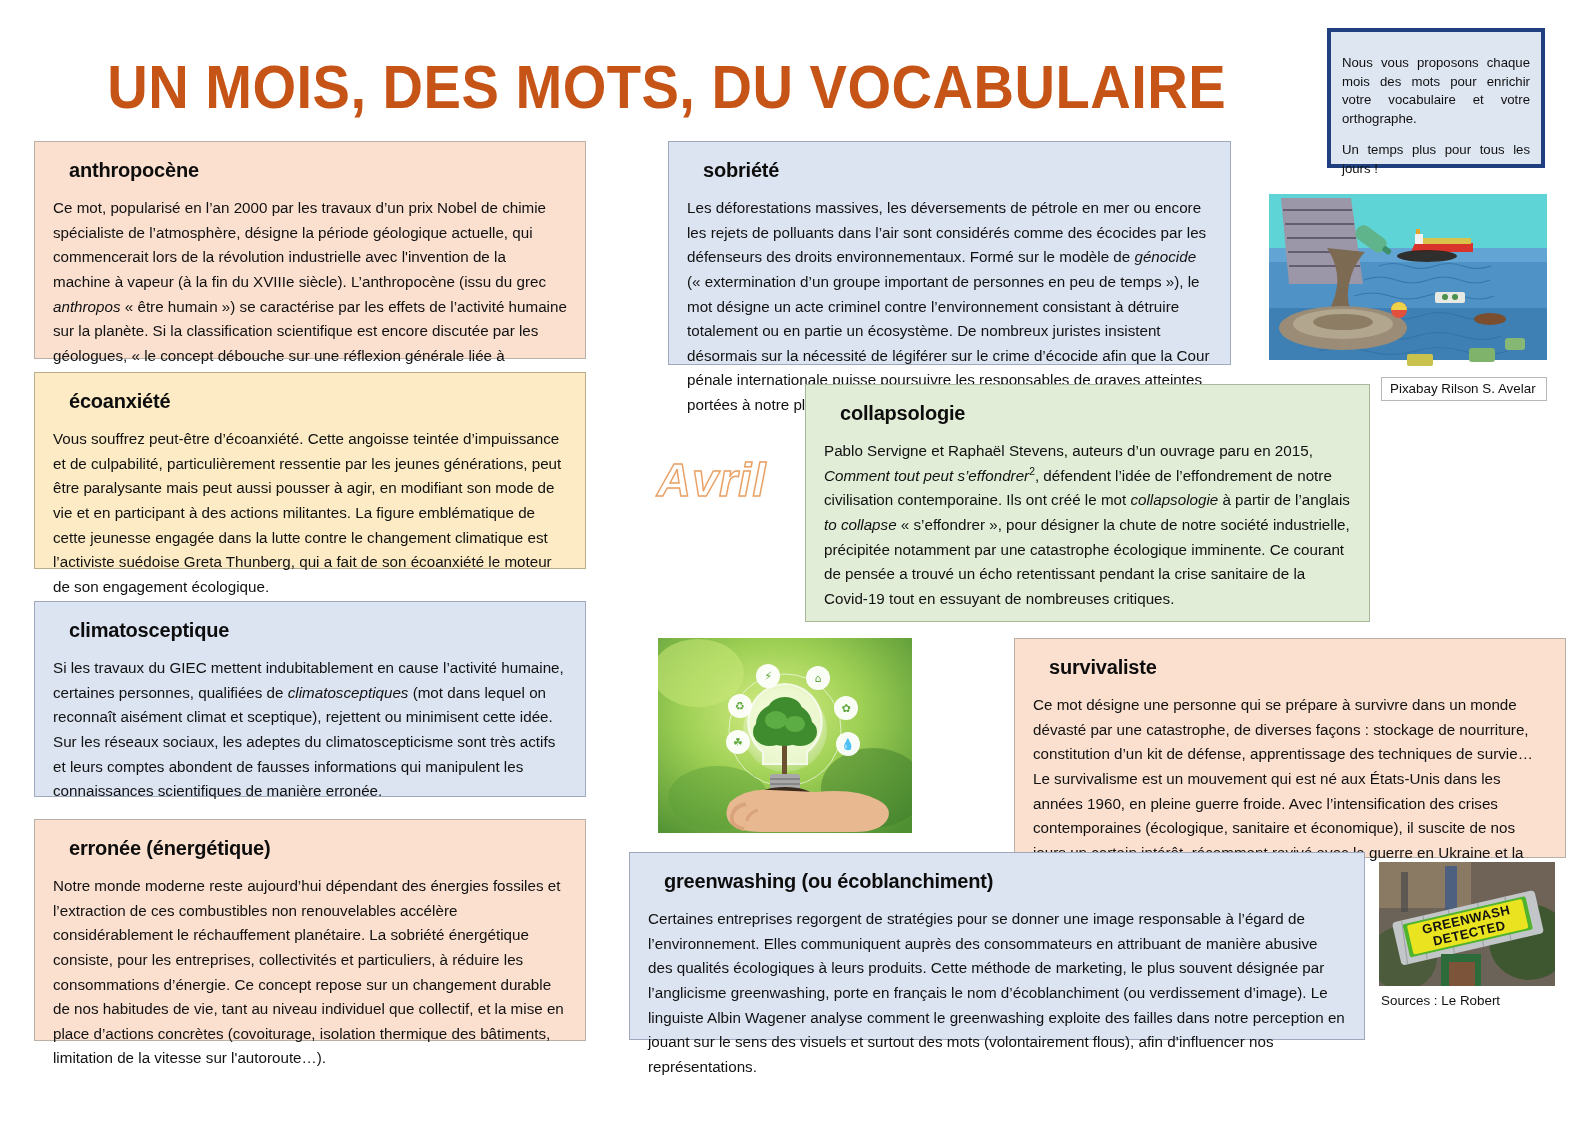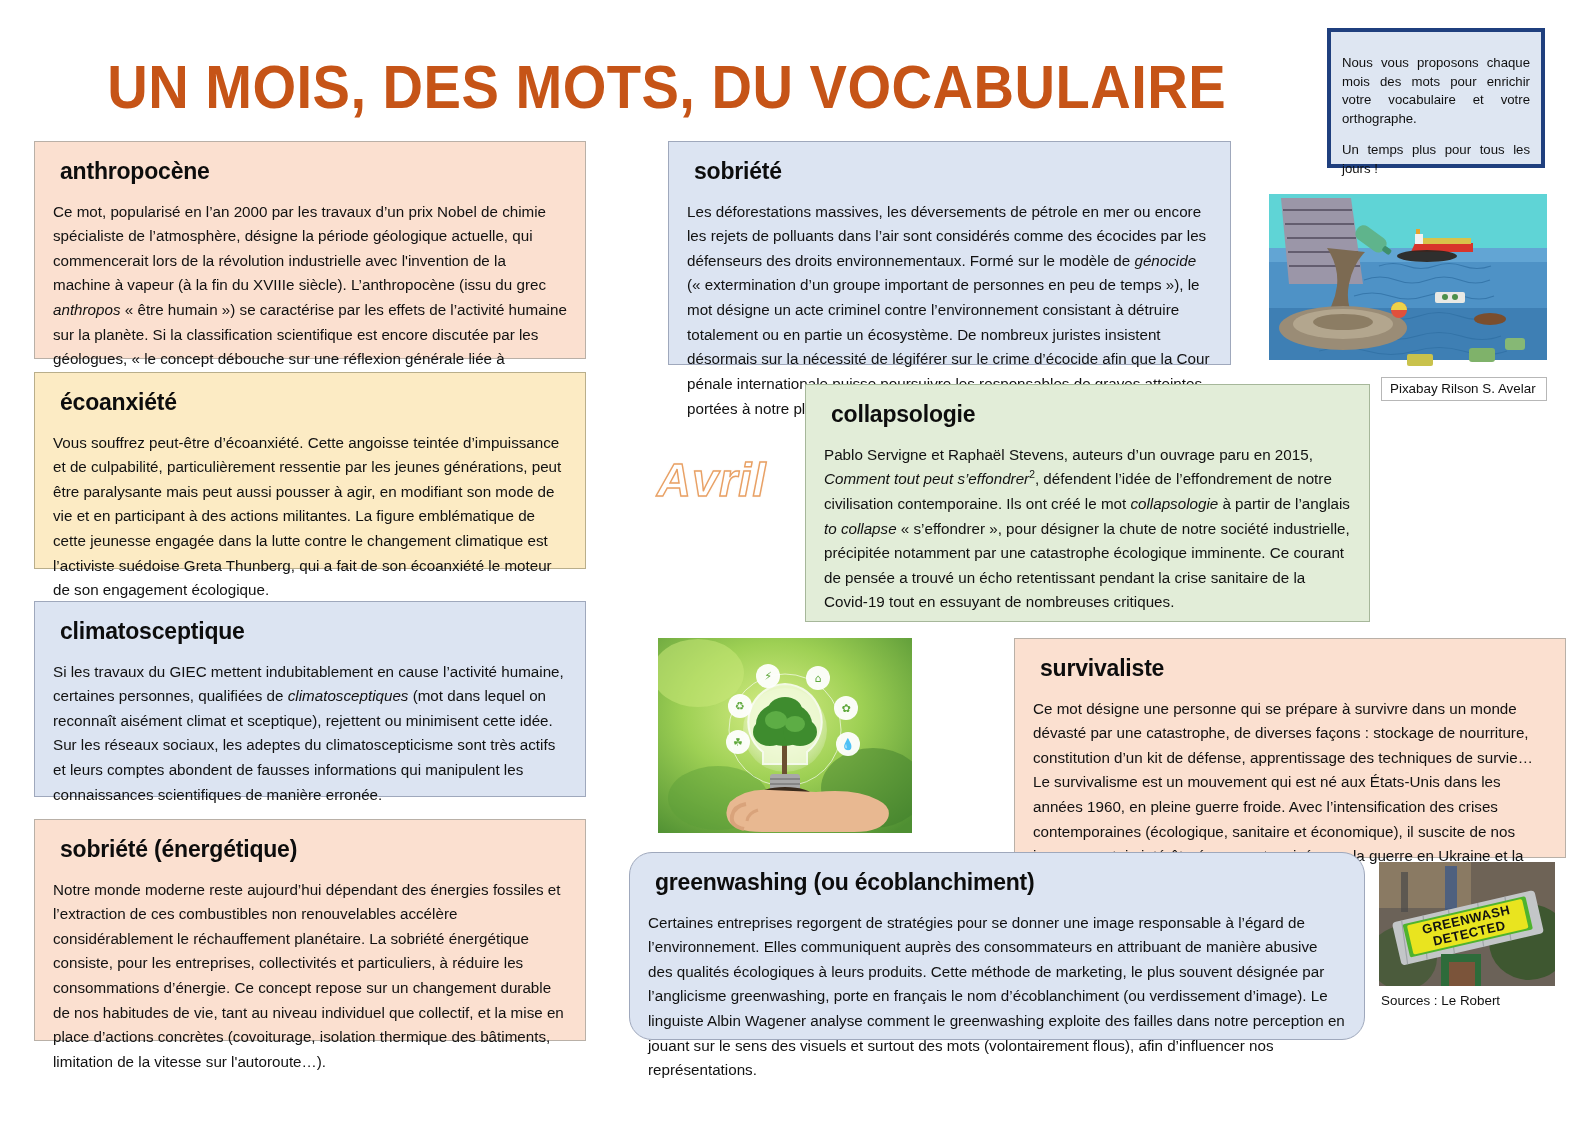--- a/index.html
+++ b/index.html
@@ -57,23 +57,23 @@
   
   .card {
     position: absolute;
     box-sizing: border-box;
     border: 1px solid #A9A9A9;
     padding: 14px 18px 14px 18px;
   }
   .card .word {
     font-family: "Liberation Sans", sans-serif;
     font-weight: bold;
-    font-size: 23px;
+    font-size: 20px;
     line-height: 1.2;
-    margin: 2px 0 14px 7px;
+    margin: 2px 0 14px 16px;
     color: #0D0D0D;
     letter-spacing: -0.2px;
   }
   .card .body {
     font-size: 15.2px;
     line-height: 1.62;
     color: #111111;
     text-align: left;
   }
   .card .body i { font-style: italic; }
@@ -87,21 +87,21 @@
 
   
   #card-anthropocene { left: 34px;  top: 141px; width: 552px; height: 218px; }
   #card-ecoanxiete   { left: 34px;  top: 372px; width: 552px; height: 197px; }
   #card-climato      { left: 34px;  top: 601px; width: 552px; height: 196px; }
   #card-sobriete     { left: 34px;  top: 819px; width: 552px; height: 222px; }
 
   #card-ecocide      { left: 668px; top: 141px; width: 563px; height: 224px; }
   #card-collapso     { left: 805px; top: 384px; width: 565px; height: 238px; }
   #card-survivaliste { left: 1014px; top: 638px; width: 552px; height: 220px; }
-  #card-greenwashing { left: 629px; top: 852px; width: 736px; height: 188px; border-radius: 23px; }
+  #card-greenwashing { left: 629px; top: 852px; width: 736px; height: 188px; }
 
   
   .avril {
     position: absolute;
     left: 657px;
     top: 432px;
     font-family: "Liberation Sans", sans-serif;
     font-weight: bold;
     font-style: italic;
     font-size: 47px;
@@ -165,21 +165,21 @@
   <div class="word">écoanxiété</div>
   <div class="body">Vous souffrez peut-être d’écoanxiété. Cette angoisse teintée d’impuissance et de culpabilité, particulièrement ressentie par les jeunes générations, peut être paralysante mais peut aussi pousser à agir, en modifiant son mode de vie et en participant à des actions militantes. La figure emblématique de cette jeunesse engagée dans la lutte contre le changement climatique est l’activiste suédoise Greta Thunberg, qui a fait de son écoanxiété le moteur de son engagement écologique.</div>
 </div>
 
 <div class="card c-blue" id="card-climato">
   <div class="word">climatosceptique</div>
   <div class="body">Si les travaux du GIEC mettent indubitablement en cause l’activité humaine, certaines personnes, qualifiées de <i>climatosceptiques</i> (mot dans lequel on reconnaît aisément climat et sceptique), rejettent ou minimisent cette idée. Sur les réseaux sociaux, les adeptes du climatoscepticisme sont très actifs et leurs comptes abondent de fausses informations qui manipulent les connaissances scientifiques de manière erronée.</div>
 </div>
 
 <div class="card c-peach" id="card-sobriete">
-  <div class="word">sobriété (énergétique)</div>
+  <div class="word">erronée (énergétique)</div>
   <div class="body">Notre monde moderne reste aujourd’hui dépendant des énergies fossiles et l’extraction de ces combustibles non renouvelables accélère considérablement le réchauffement planétaire. La sobriété énergétique consiste, pour les entreprises, collectivités et particuliers, à réduire les consommations d’énergie. Ce concept repose sur un changement durable de nos habitudes de vie, tant au niveau individuel que collectif, et la mise en place d’actions concrètes (covoiturage, isolation thermique des bâtiments, limitation de la vitesse sur l'autoroute…).</div>
 </div>
 
 <div class="card c-blue" id="card-ecocide">
   <div class="word">sobriété</div>
   <div class="body">Les déforestations massives, les déversements de pétrole en mer ou encore les rejets de polluants dans l’air sont considérés comme des écocides par les défenseurs des droits environnementaux. Formé sur le modèle de <i>génocide</i> (« extermination d’un groupe important de personnes en peu de temps »), le mot désigne un acte criminel contre l’environnement consistant à détruire totalement ou en partie un écosystème. De nombreux juristes insistent désormais sur la nécessité de légiférer sur le crime d’écocide afin que la Cour pénale internationale puisse poursuivre les responsables de graves atteintes portées à notre planète..</div>
 </div>
 
 <div class="card c-green" id="card-collapso">
   <div class="word">collapsologie</div>

